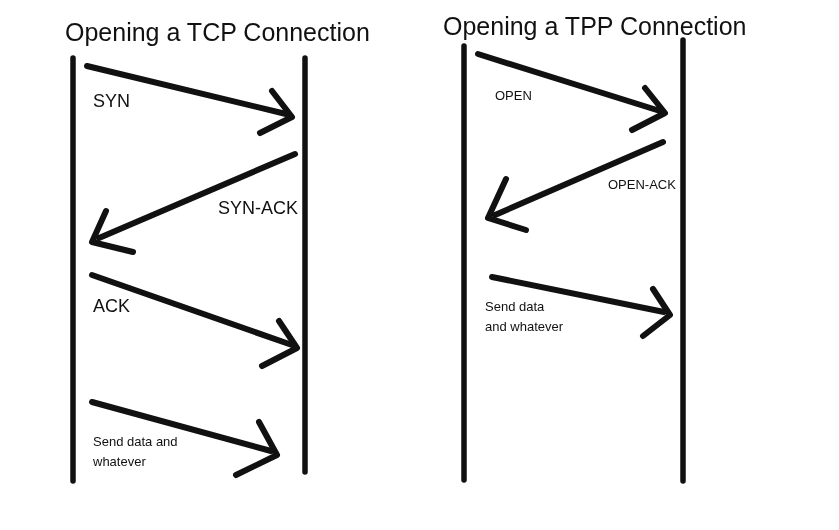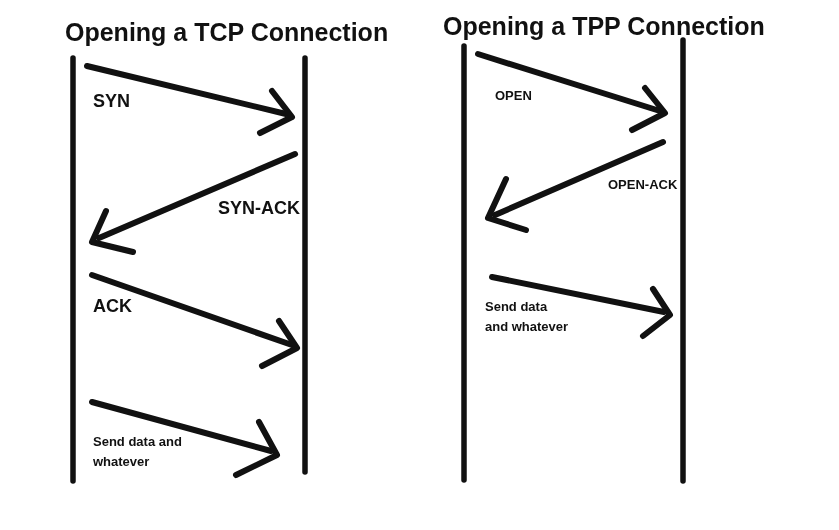--- a/index.html
+++ b/index.html
@@ -7,21 +7,20 @@
     padding: 0;
     background: var(--paper, #ffffff);
   }
   .canvas {
     position: relative;
     width: 839px;
     height: 530px;
     background: var(--paper, #ffffff);
     overflow: hidden;
     font-family: "Liberation Sans", sans-serif;
-    font-weight: bold;
   }
   svg.sketch {
     display: block;
     color: var(--ink, #111111);
   }
   .stroke {
     stroke: currentColor;
     fill: none;
     stroke-linecap: round;
     stroke-linejoin: round;

